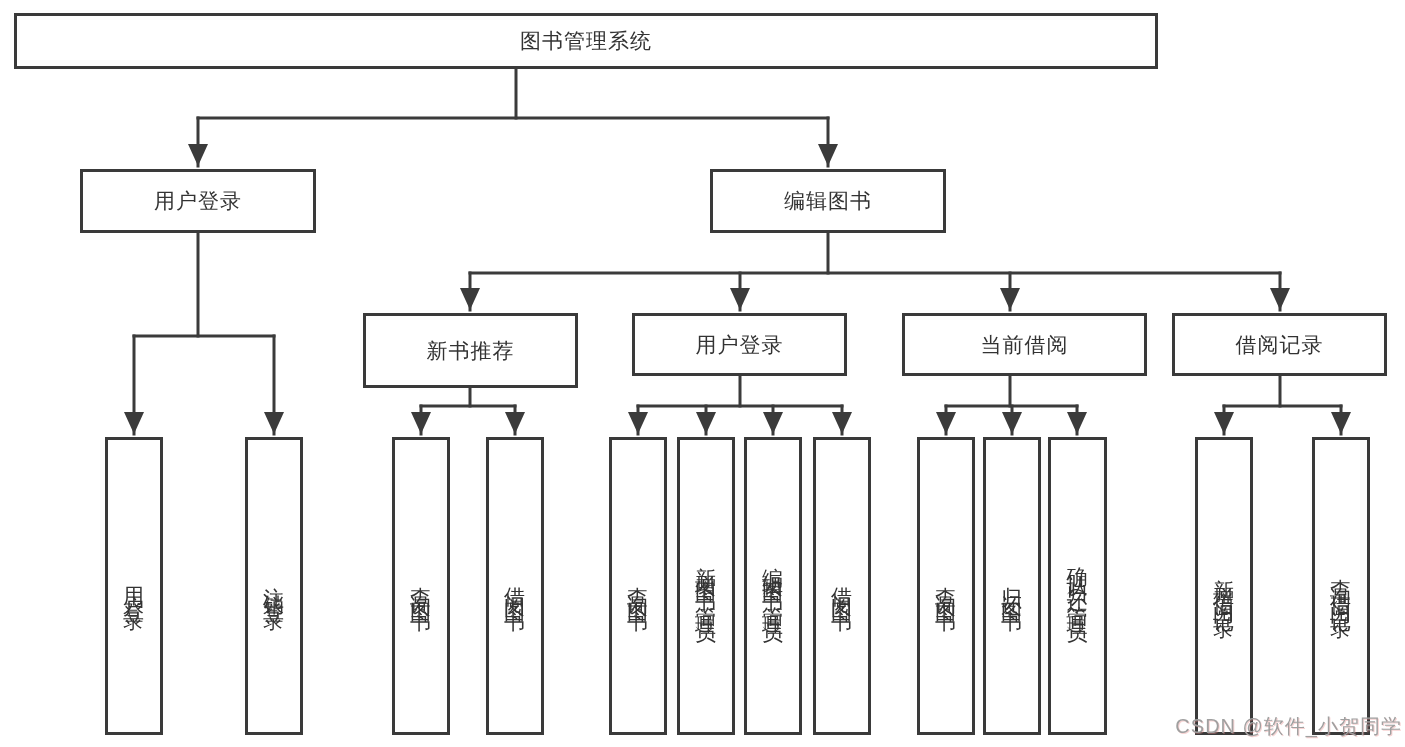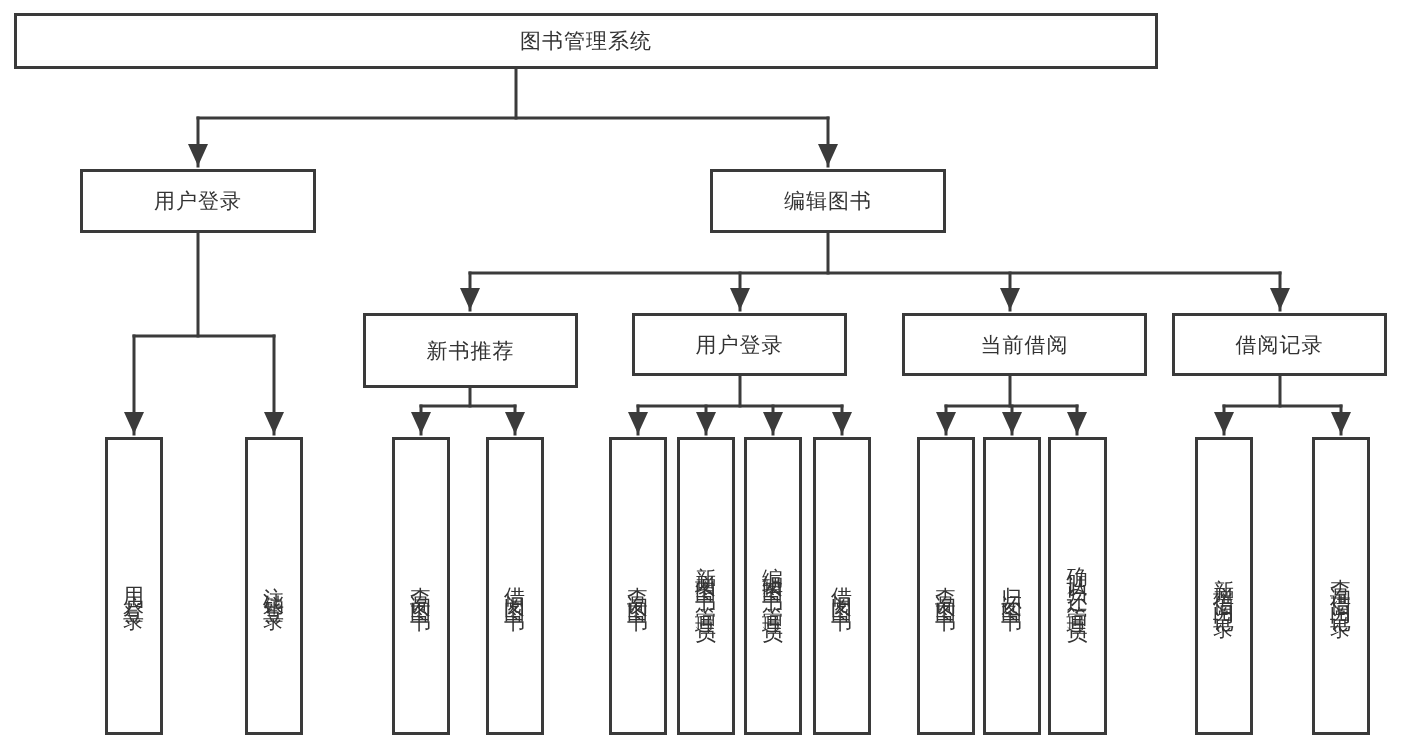--- a/index.html
+++ b/index.html
@@ -197,14 +197,15 @@
     <span class="label">确认归还（管理员）</span>
   </div>
 
   <div class="node vbox" style="left:1195px; top:437px; width:58px; height:298px;">
     <span class="label">新增借阅记录</span>
   </div>
   <div class="node vbox" style="left:1312px; top:437px; width:58px; height:298px;">
     <span class="label">查询借阅记录</span>
   </div>
 
+  <div class="watermark">CSDN @软件_小贺同学</div>
 
 </div>
 
 </body></html>

